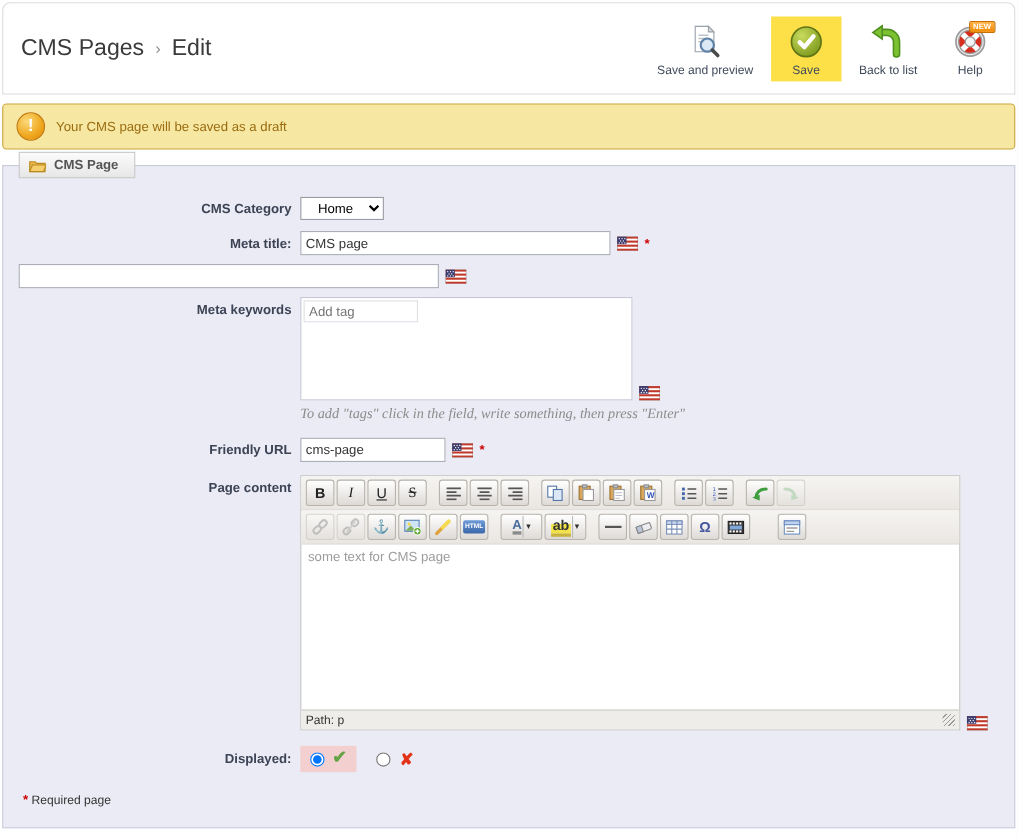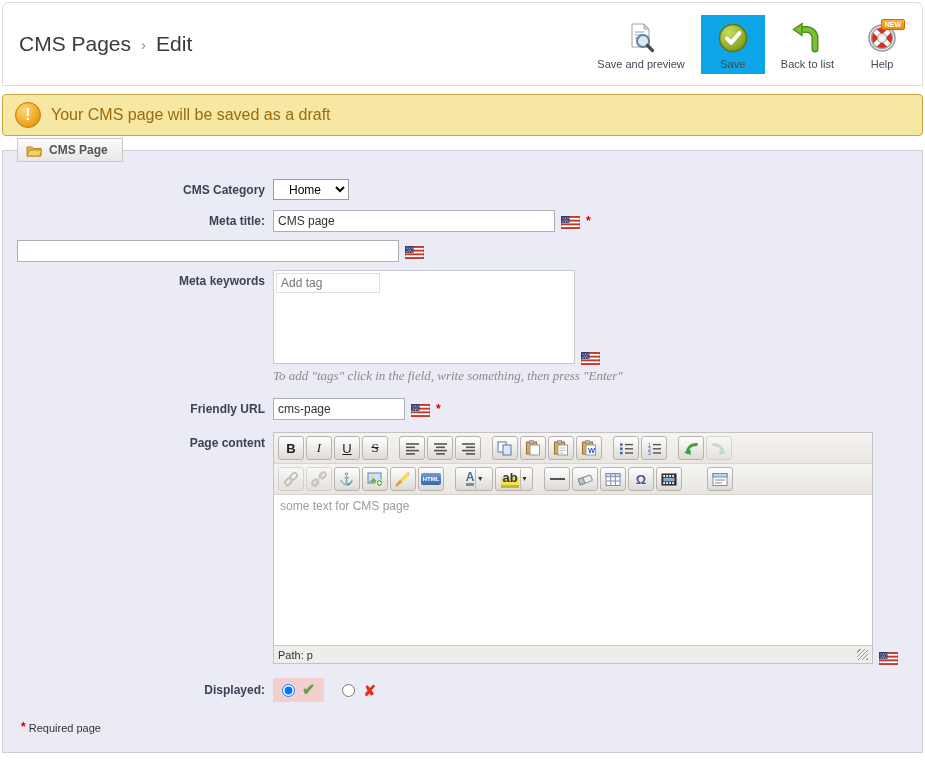--- a/index.html
+++ b/index.html
@@ -10,29 +10,29 @@
   
   .header { height:84px; border:1px solid #DCDCDC; border-radius:7px 7px 0 0;
     background:#fff; display:flex; justify-content:space-between; align-items:center;
     padding:0 8px 0 16px; }
   .page-title { font-size:21px; color:#3A3A3A; display:flex; align-items:center; gap:10px; }
   .page-title .sep { color:#8a8a8a; font-size:15px; }
   .hdr-toolbar { display:flex; align-items:flex-start; gap:8px; }
   .hdr-btn { display:flex; flex-direction:column; align-items:center; gap:3px;
     padding:6px 8px 4px; cursor:pointer; border:none; background:transparent;
     font-size:11px; color:#3F4A5A; font-family:"Liberation Sans",sans-serif; min-width:64px; }
-  .hdr-btn.save-hl { background:#0ea5e9;text-align:center; }
+  .hdr-btn.save-hl { background:#fde047;text-align:center; }
   .hdr-ic { width:34px; height:34px; position:relative; display:flex; align-items:center; justify-content:center; }
   .new-badge { position:absolute; top:-2px; right:-6px; background:linear-gradient(#FFB347,#F08A00);
     color:#fff; font-size:7px; font-weight:bold; padding:1px 3px; border-radius:2px; border:1px solid #C86E00; }
 
   
   .warning { margin:8px 0 12px; border:1px solid #CBA43C; background:#F6E7A2; border-radius:4px;
     padding:7px 12px; display:flex; align-items:center; gap:10px; }
-  .warning .txt { color:#9A6C10; font-size:16px; }
+  .warning .txt { color:#9A6C10; font-size:12px; }
   .warn-ic { width:26px; height:26px; border-radius:50%;
     background:radial-gradient(circle at 35% 30%, #FBD97B, #EFA71D 60%, #D88A10);
     border:1px solid #C07710; color:#fff; font-weight:bold; font-size:16px;
     display:flex; align-items:center; justify-content:center; }
 
   
   .panel { position:relative; margin-top:14px; border:1px solid #CBCDDB; background:#EAEBF4;
     padding:28px 14px 8px; }
   .panel-tab { position:absolute; top:-13px; left:14px; border:1px solid #C9C9C9;
     background:linear-gradient(#FBFBFB,#E7E7E7); padding:4px 14px 4px 8px;

